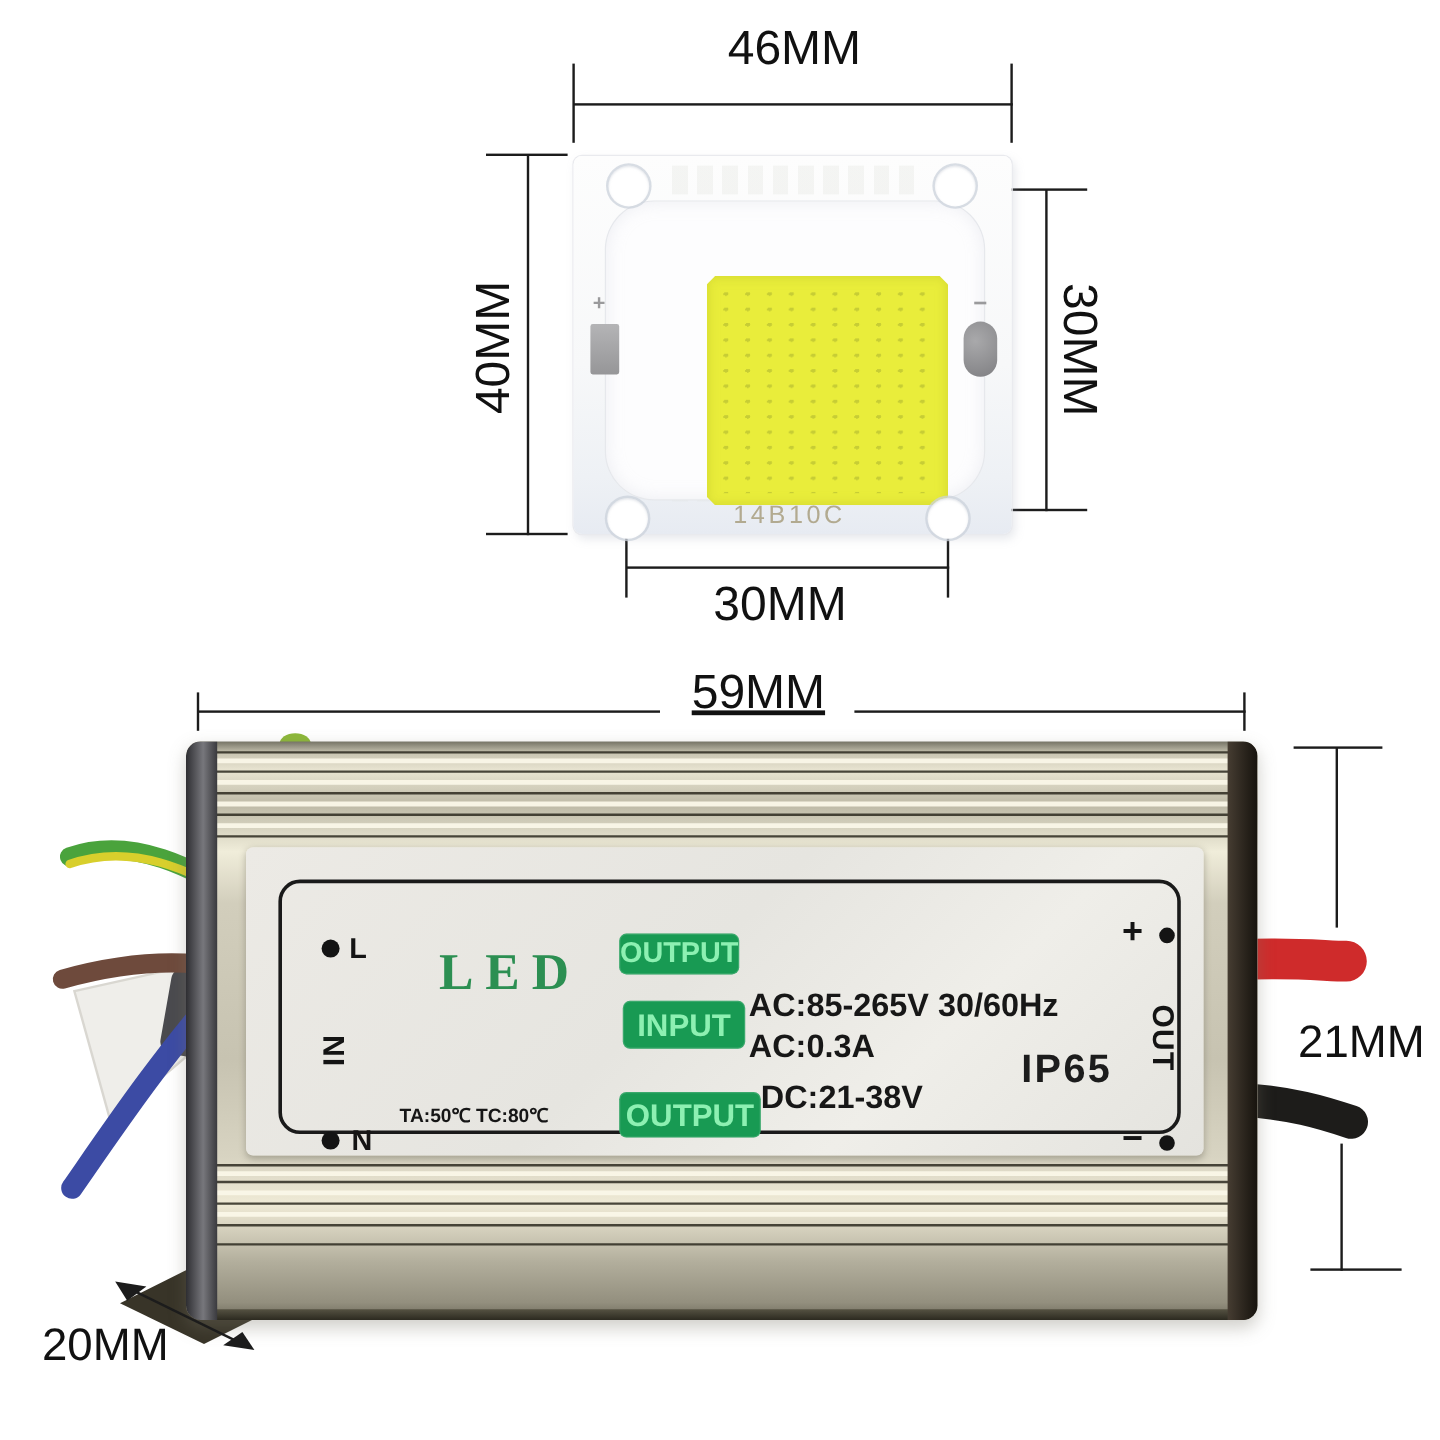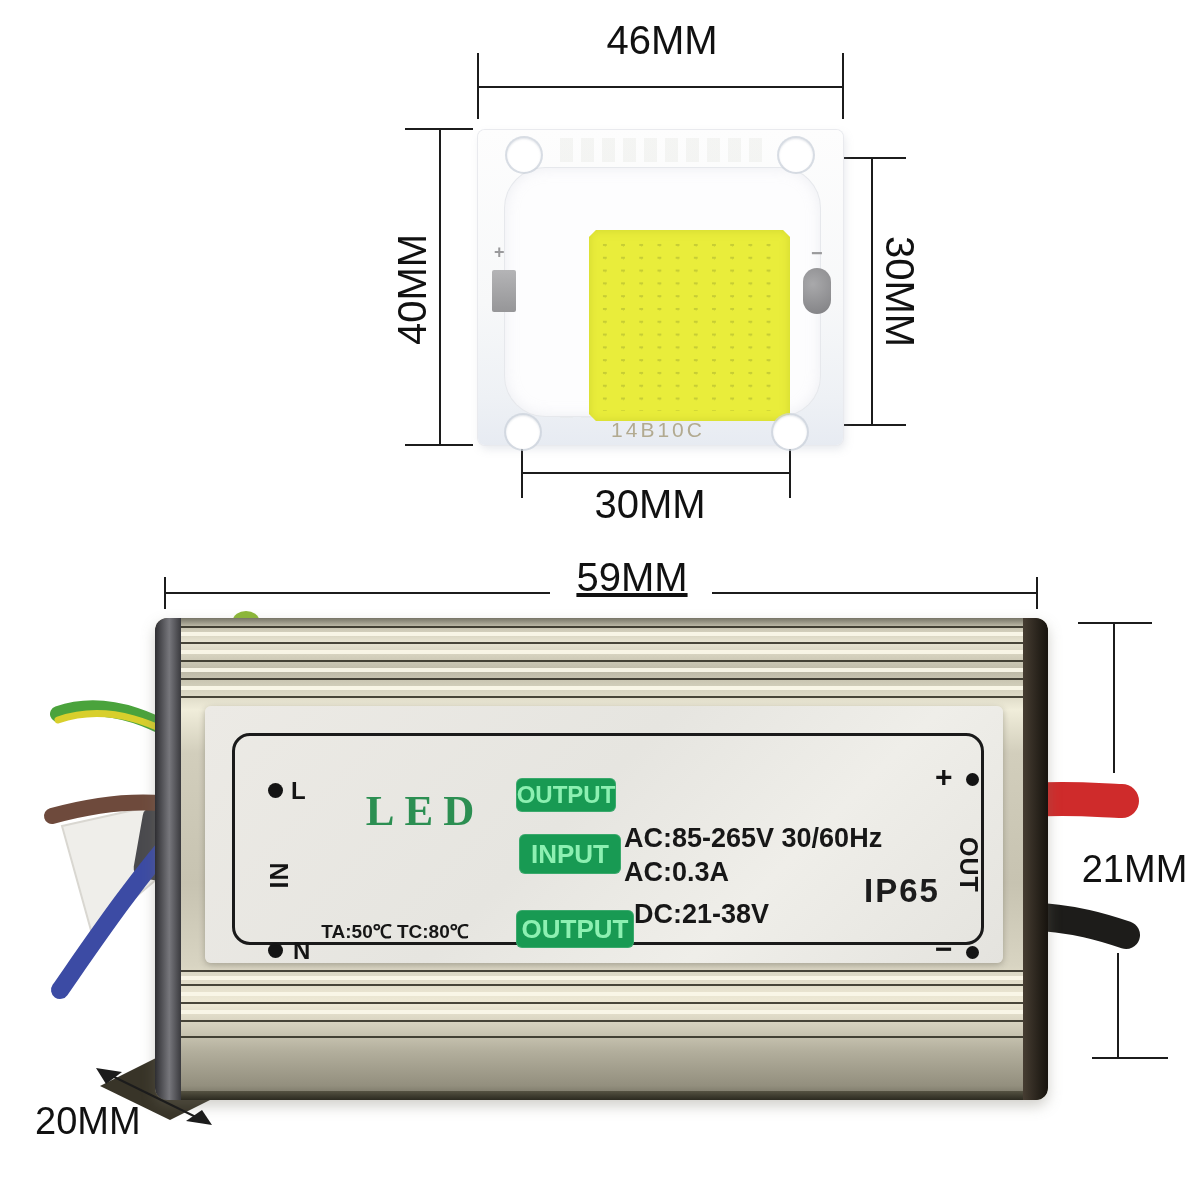--- a/index.html
+++ b/index.html
@@ -59,31 +59,31 @@
     border:3px solid #1a1a1a;border-radius:18px;}
   .lbl-dot{position:absolute;width:15px;height:15px;border-radius:50%;background:#141414;}
   .lbl-term{position:absolute;font-size:24px;font-weight:bold;color:#141414;}
   .lbl-rot{position:absolute;width:80px;height:40px;line-height:40px;text-align:center;
     font-size:25px;font-weight:bold;color:#141414;letter-spacing:1px;}
   .lbl-title{position:absolute;text-align:center;font-family:"Liberation Serif",serif;
     font-weight:bold;color:#2c8f52;}
   #lbl-title1{left:90px;top:34px;width:200px;font-size:43px;letter-spacing:10px;margin-top:16px;}
   #lbl-title2{left:55px;top:88px;width:270px;font-size:51px;letter-spacing:2px;}
   #lbl-temps{position:absolute;left:40px;top:182px;width:240px;text-align:center;
-    font-size:19px;font-weight:bold;color:#161616;}
+    font-size:16px;font-weight:bold;color:#161616;}
   .badge{position:absolute;background:#189a53;color:#8df0b2;font-weight:bold;text-align:center;
     border-radius:6px;box-shadow:inset 0 0 0 1px rgba(255,255,255,.15);}
   #badge-model{left:281px;top:42px;width:100px;height:34px;line-height:34px;font-size:24px;}
   #badge-input{left:284px;top:98px;width:102px;height:40px;line-height:40px;font-size:26px;}
   #badge-output{left:281px;top:174px;width:118px;height:38px;line-height:38px;font-size:26px;}
   .spec{position:absolute;font-weight:bold;color:#171717;font-size:27px;white-space:nowrap;}
   #model-value{color:#139550;}
   #lbl-ce{position:absolute;left:612px;top:62px;font-size:60px;font-weight:bold;color:#1c1c1c;
     letter-spacing:7px;font-family:"DejaVu Sans",sans-serif;}
-  #lbl-ip{position:absolute;left:616px;top:136px;font-size:33px;font-weight:bold;color:#1c1c1c;letter-spacing:2px;margin-left:13px;}
+  #lbl-ip{position:absolute;left:616px;top:136px;font-size:33px;font-weight:bold;color:#1c1c1c;letter-spacing:2px;}
   .lbl-pm{position:absolute;font-size:30px;font-weight:bold;color:#141414;}
 
   
   #wires{position:absolute;left:0;top:0;z-index:0;}
   #driver{z-index:1;}
   .over{z-index:2;}
 </style>
 </head>
 <body>
 

